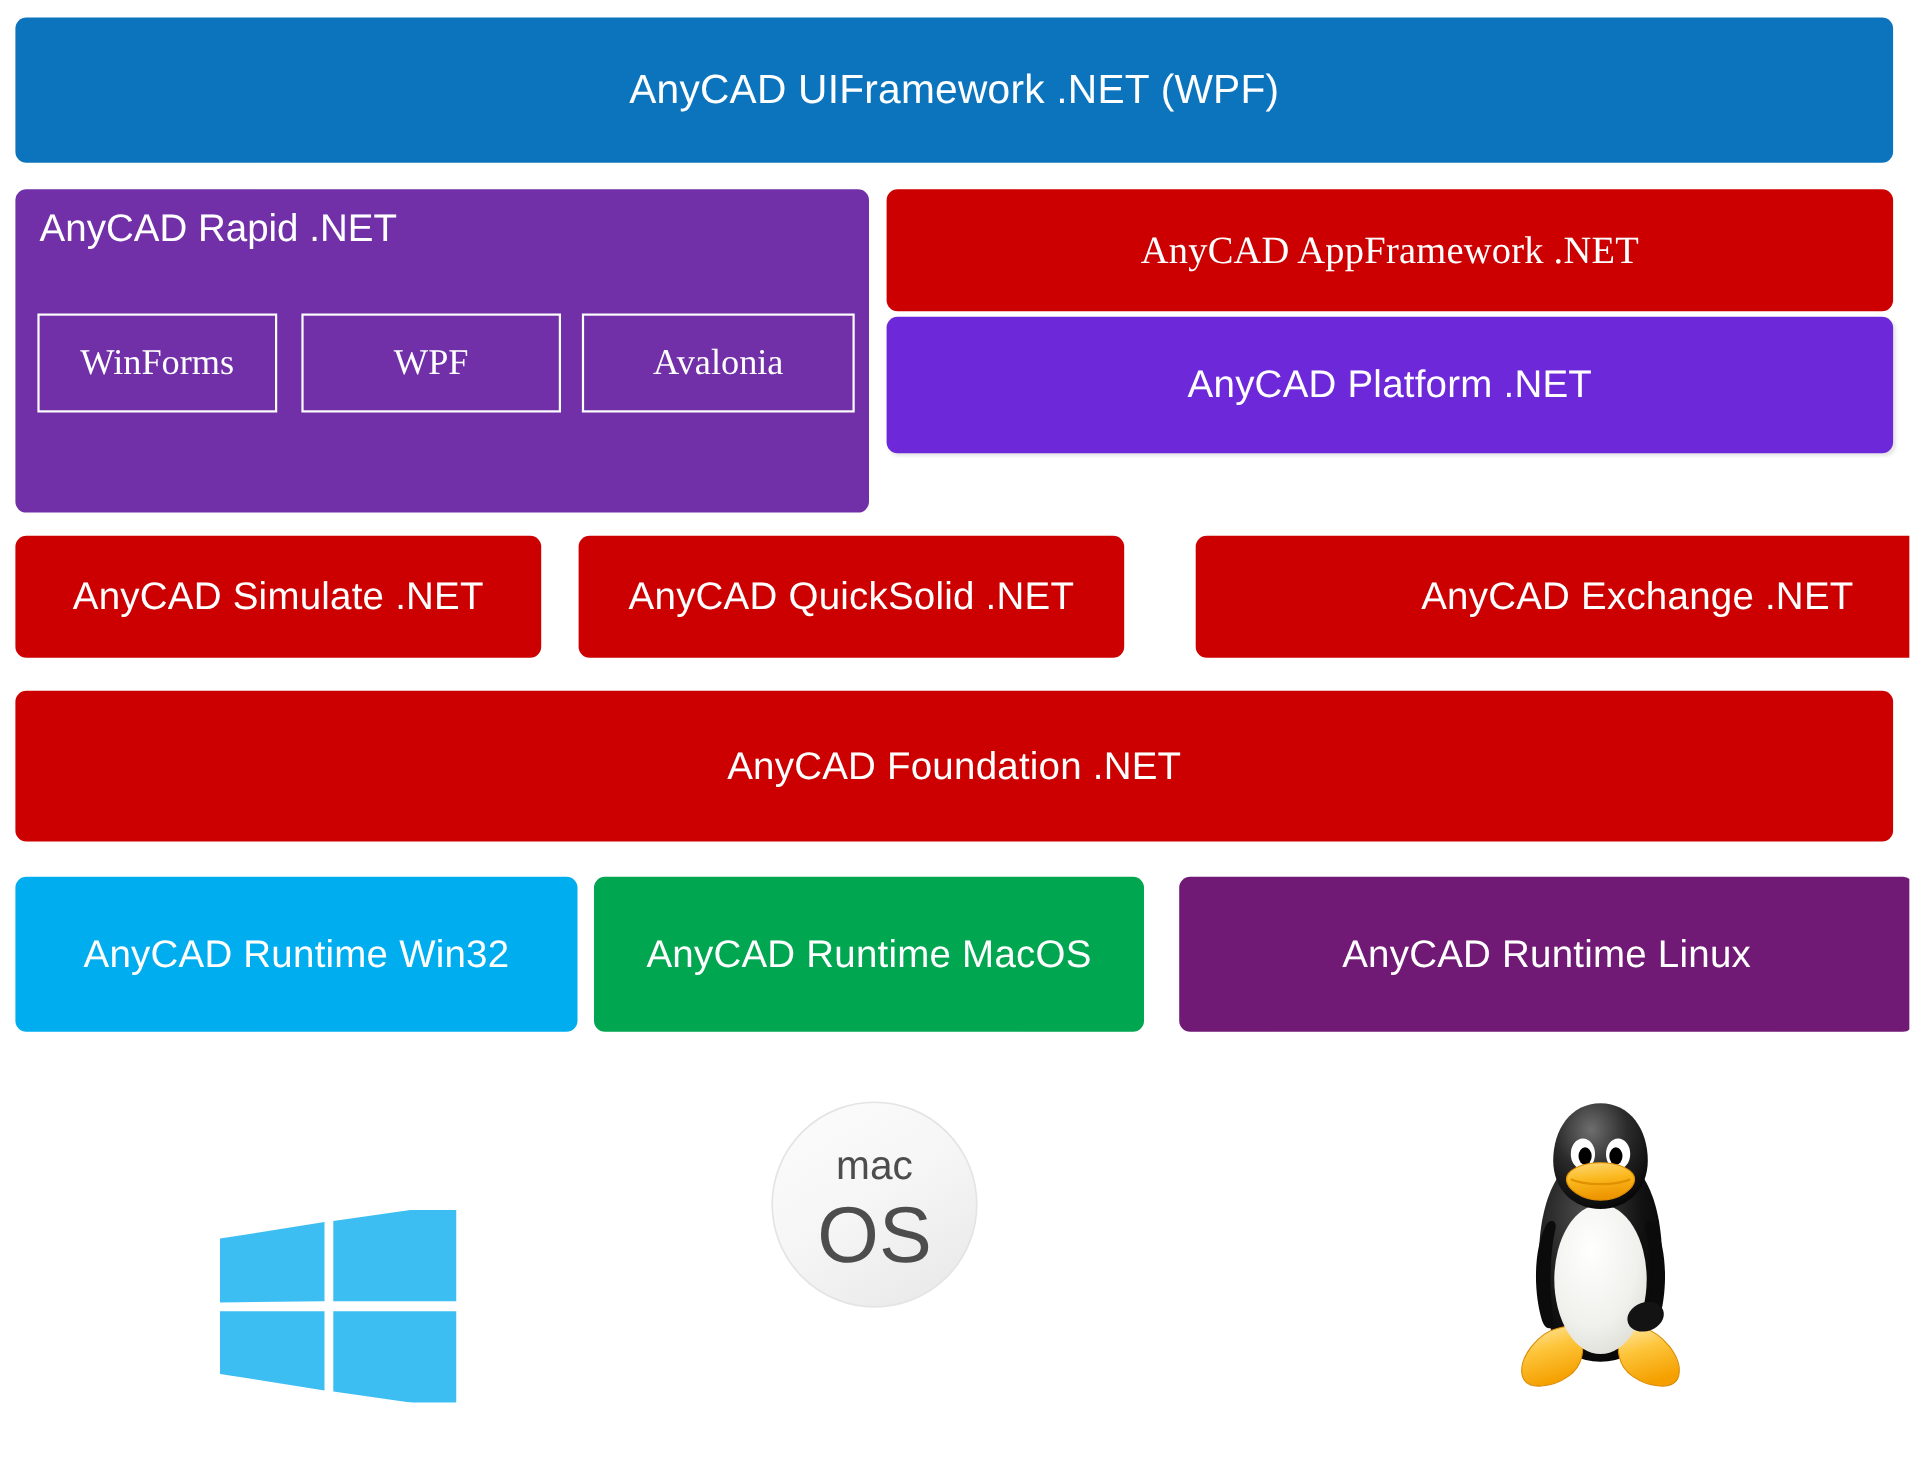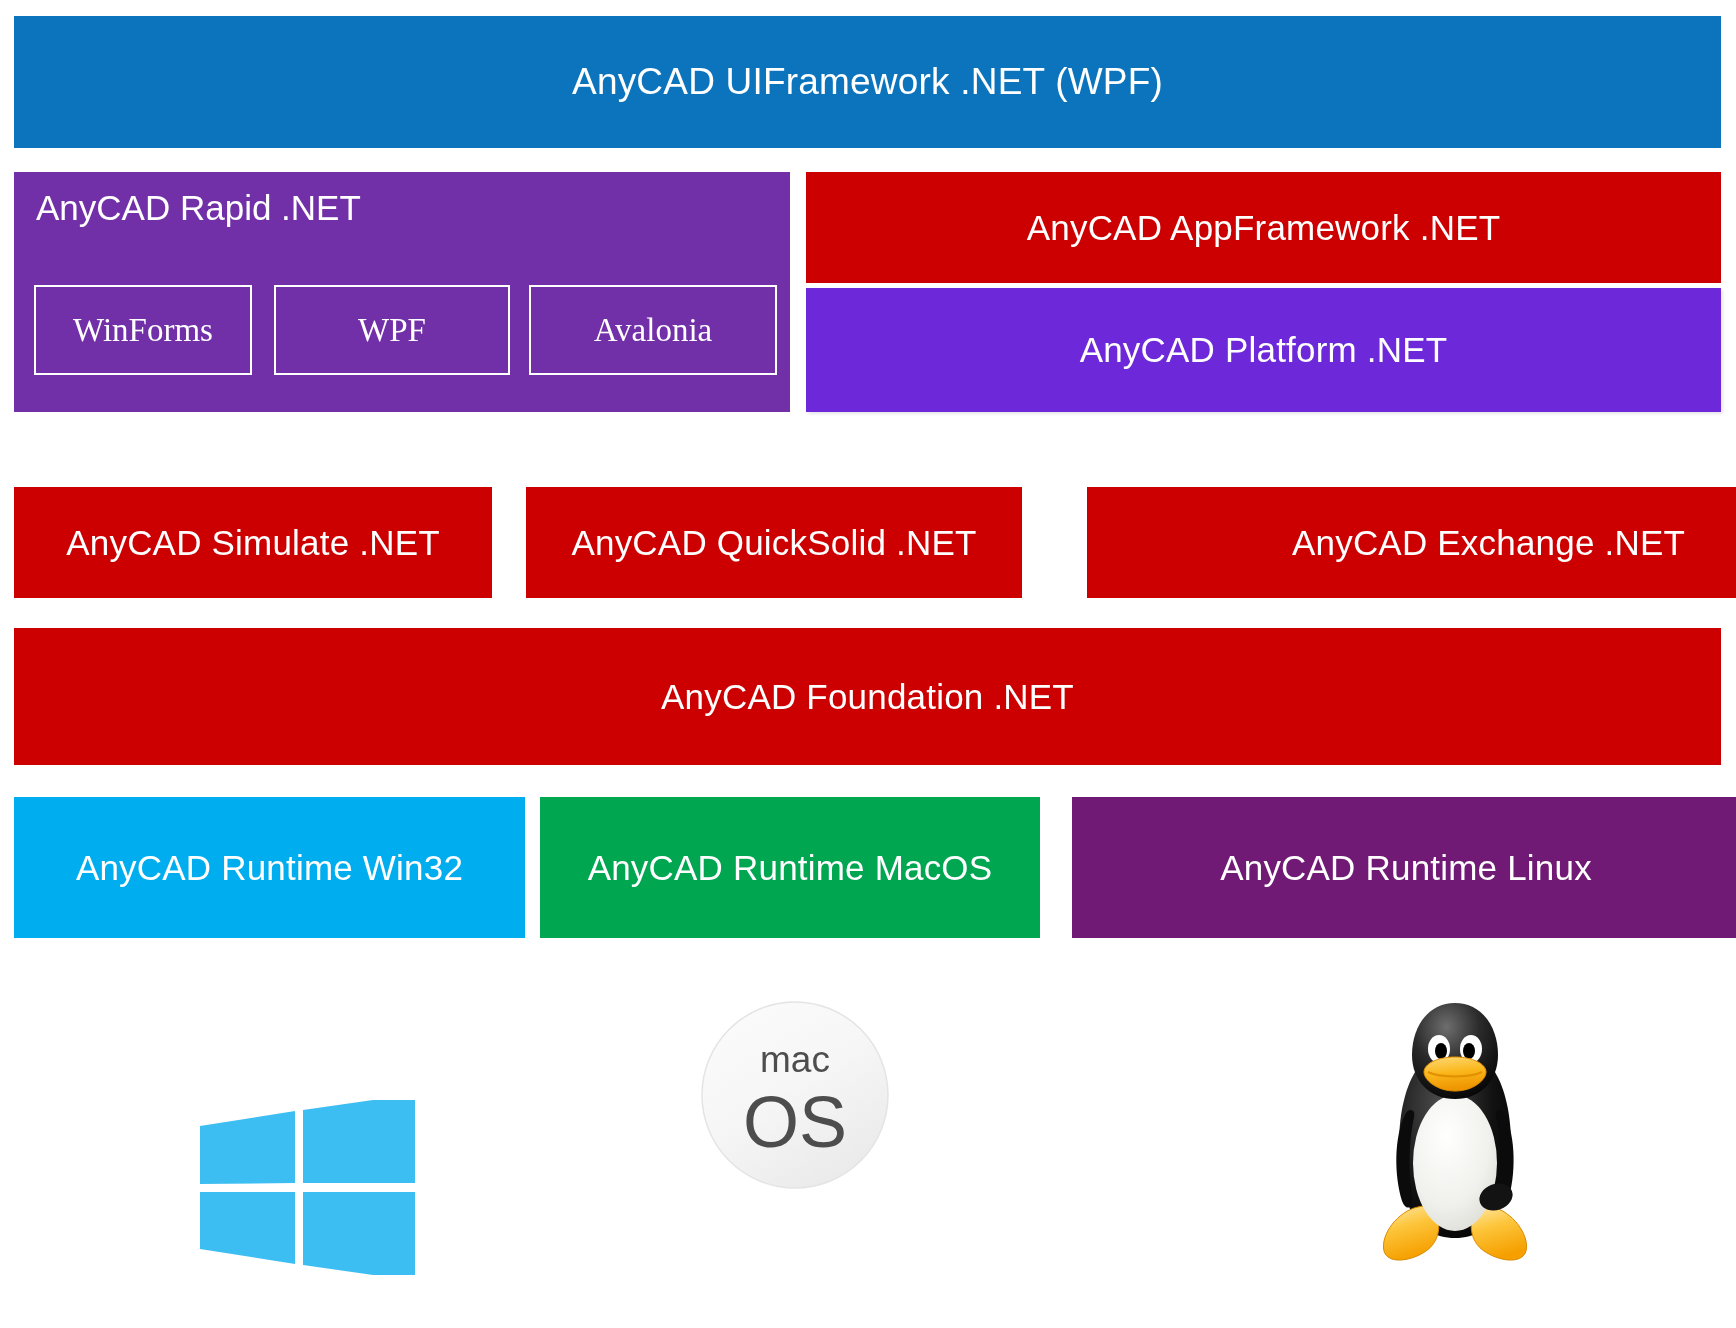--- a/index.html
+++ b/index.html
@@ -19,40 +19,41 @@
     background: #ffffff;
     overflow: hidden;
   }
   .box {
     position: absolute;
     box-sizing: border-box;
     color: #ffffff;
     display: flex;
     align-items: center;
     white-space: nowrap;
+    border-radius: 10px;
   }
   .box-label {
     display: block;
     width: 100%;
     font-weight: 400;
     letter-spacing: 0.2px;
   }
   
   #tier-uiframework {
     left: 14px; top: 16px; width: 1707px; height: 132px;
     background: #0C74BD;
     justify-content: center;
   }
   #tier-uiframework .box-label {
     text-align: center;
     font-size: 37px;
   }
   
   #tier-rapid {
-    left: 14px; top: 172px; width: 776px; height: 240px;
+    left: 14px; top: 172px; width: 776px; height: 294px;
     background: #7230A8;
     display: block;
     padding-left: 12px;
   }
   #rapid-title {
     position: absolute;
     left: 22px; top: 16px;
     font-size: 35px;
     color: #ffffff;
     white-space: nowrap;
@@ -74,21 +75,21 @@
   #rapid-sub-0 { left: 20px;  width: 218px; }
   #rapid-sub-1 { left: 260px; width: 236px; }
   #rapid-sub-2 { left: 515px; width: 248px; }
 
   
   #tier-appframework {
     left: 806px; top: 172px; width: 915px; height: 111px;
     background: #CC0000;
     justify-content: center;
   }
-  #tier-appframework .box-label { text-align: center; font-size: 35px; }
+  #tier-appframework .box-label { text-align: center; font-size: 35px; font-family: Liberation Serif, serif; }
 
   #tier-platform {
     left: 806px; top: 288px; width: 915px; height: 124px;
     background: #6d28d9;
     justify-content: center;
     box-shadow: 2px 2px 3px rgba(0,0,0,0.10);
   }
   #tier-platform .box-label { text-align: center; font-size: 35px; }
 
   

